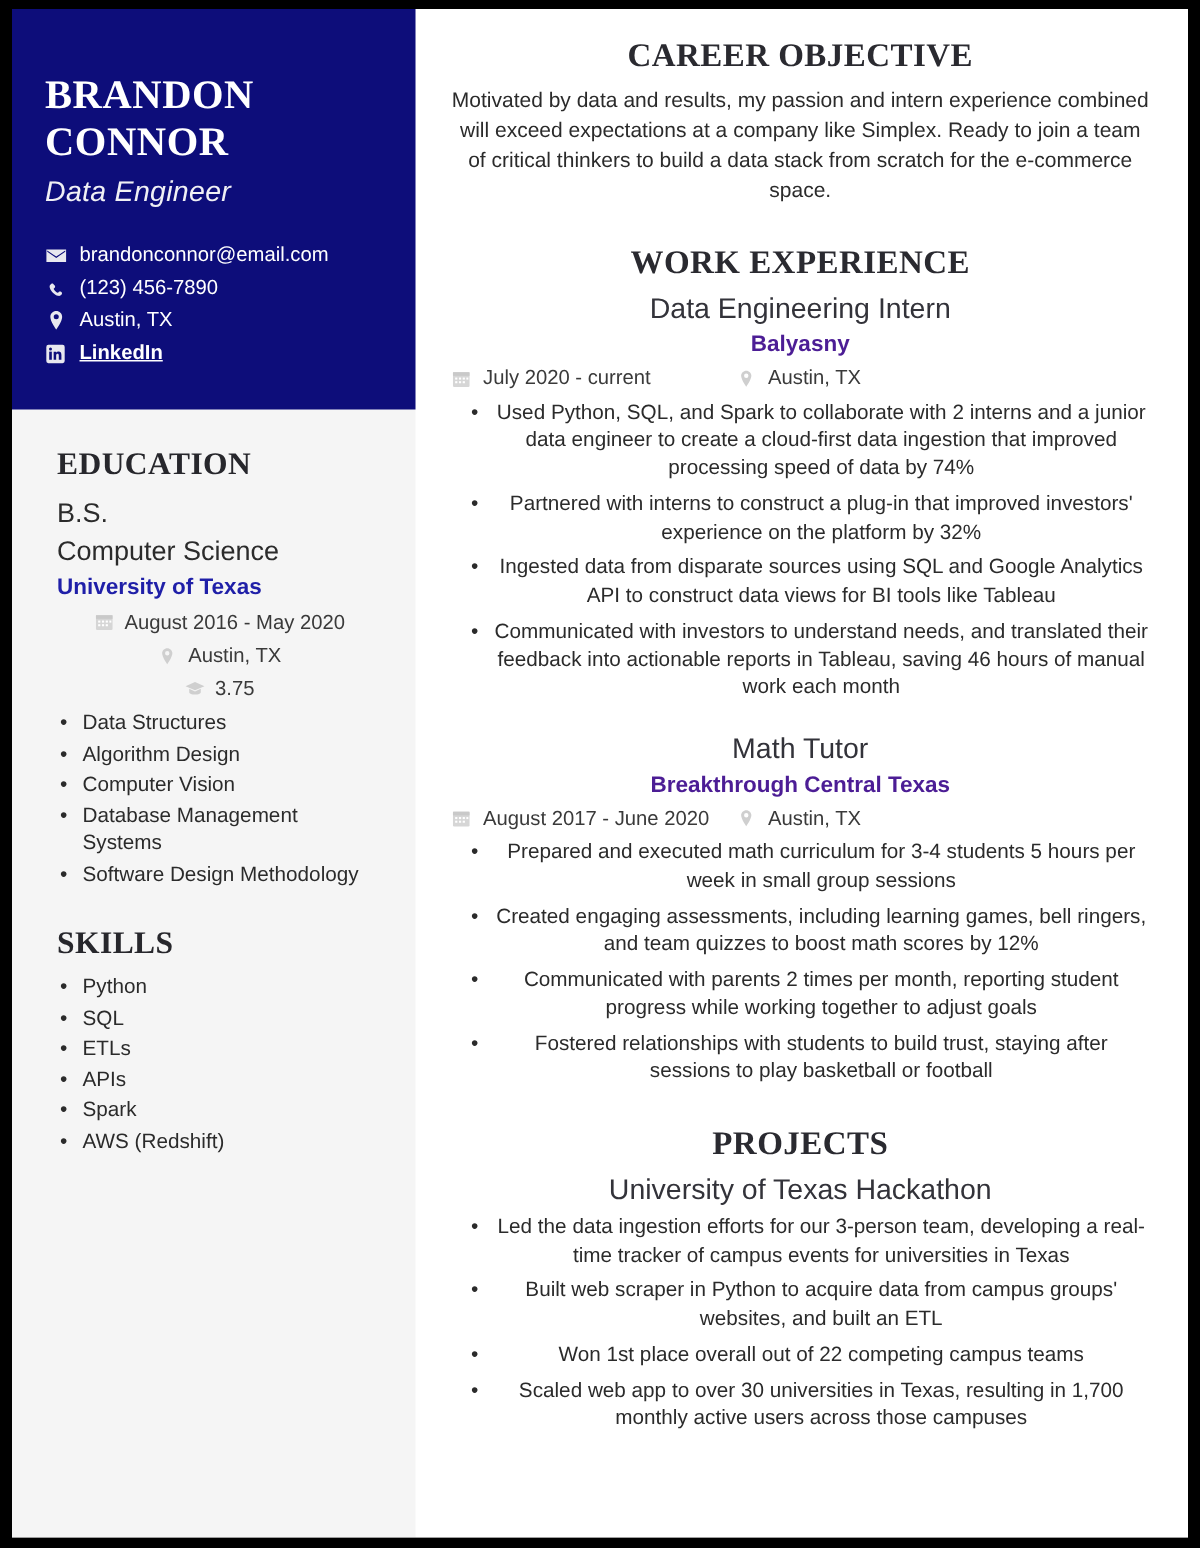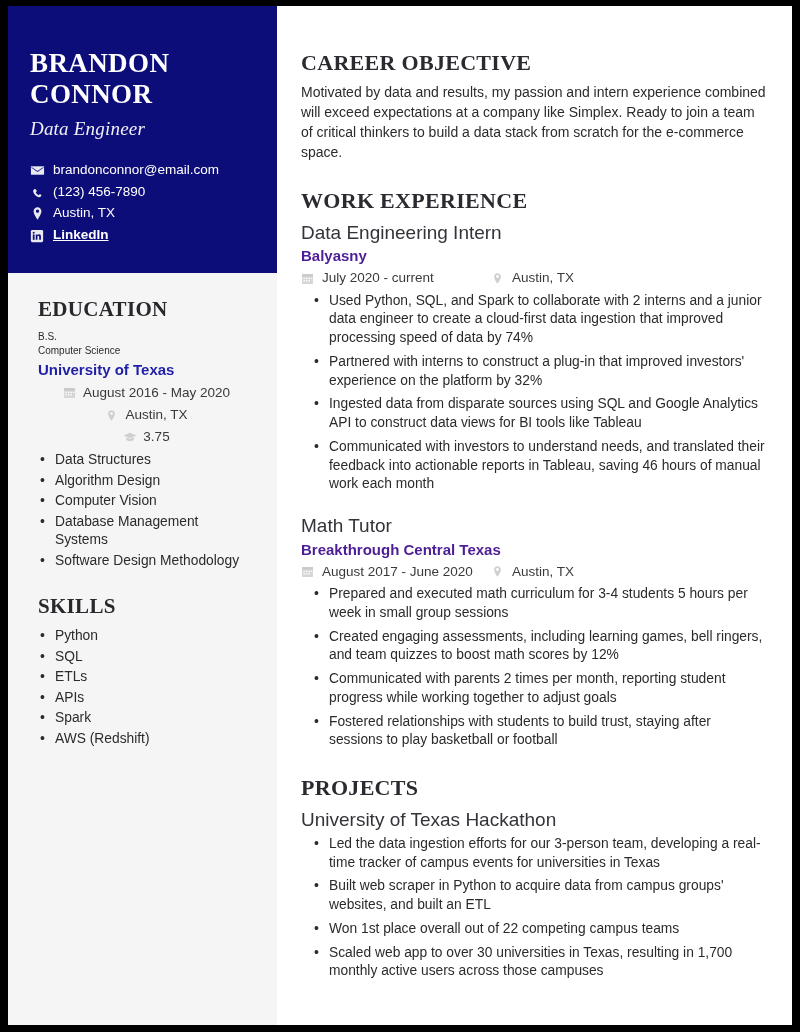--- a/index.html
+++ b/index.html
@@ -42,21 +42,21 @@
   }
   .name-line {
     font-family: "Liberation Serif", serif;
     font-weight: bold;
     color: #ffffff;
     font-size: 27px;
     line-height: 1.16;
     letter-spacing: 0.4px;
   }
   .job-role {
-    font-family: Liberation Serif, serif;
+    font-family: Liberation Sans, sans-serif;
     font-style: italic;
     color: #f0f0f5;
     font-size: 19px;
     margin-top: 7px;
     letter-spacing: 0.2px;
   }
   .contact-list {
     margin-top: 20px;
   }
   .contact-row {
@@ -88,21 +88,21 @@
   }
   .sb-heading {
     font-family: "Liberation Serif", serif;
     font-weight: bold;
     font-size: 21px;
     color: #27272c;
     letter-spacing: 0.3px;
     margin: 24px 0 8px 0;
   }
   .edu-degree, .edu-field {
-    font-size: 10px;
+    font-size: 18px;
     color: #2b2b2b;
     line-height: 1.38;
   }
   .edu-school {
     font-size: 15px;
     font-weight: bold;
     color: #1f1fa8;
     line-height: 1.45;
     margin-top: 1px;
   }
@@ -144,22 +144,23 @@
     left: 2px;
     top: -1px;
     font-size: 14px;
     color: #2b2b2b;
   }
 
   
   .main {
     flex: 1;
     background: #ffffff;
-    padding: 44px 26px 0 24px;
+    padding: 18px 26px 0 24px;
     box-sizing: border-box;
+    text-align: center;
   }
   .main-heading {
     font-family: "Liberation Serif", serif;
     font-weight: bold;
     font-size: 22px;
     color: #2a2a30;
     letter-spacing: 0.3px;
     margin: 0 0 7px 0;
   }
   .section-gap { margin-top: 25px; }

